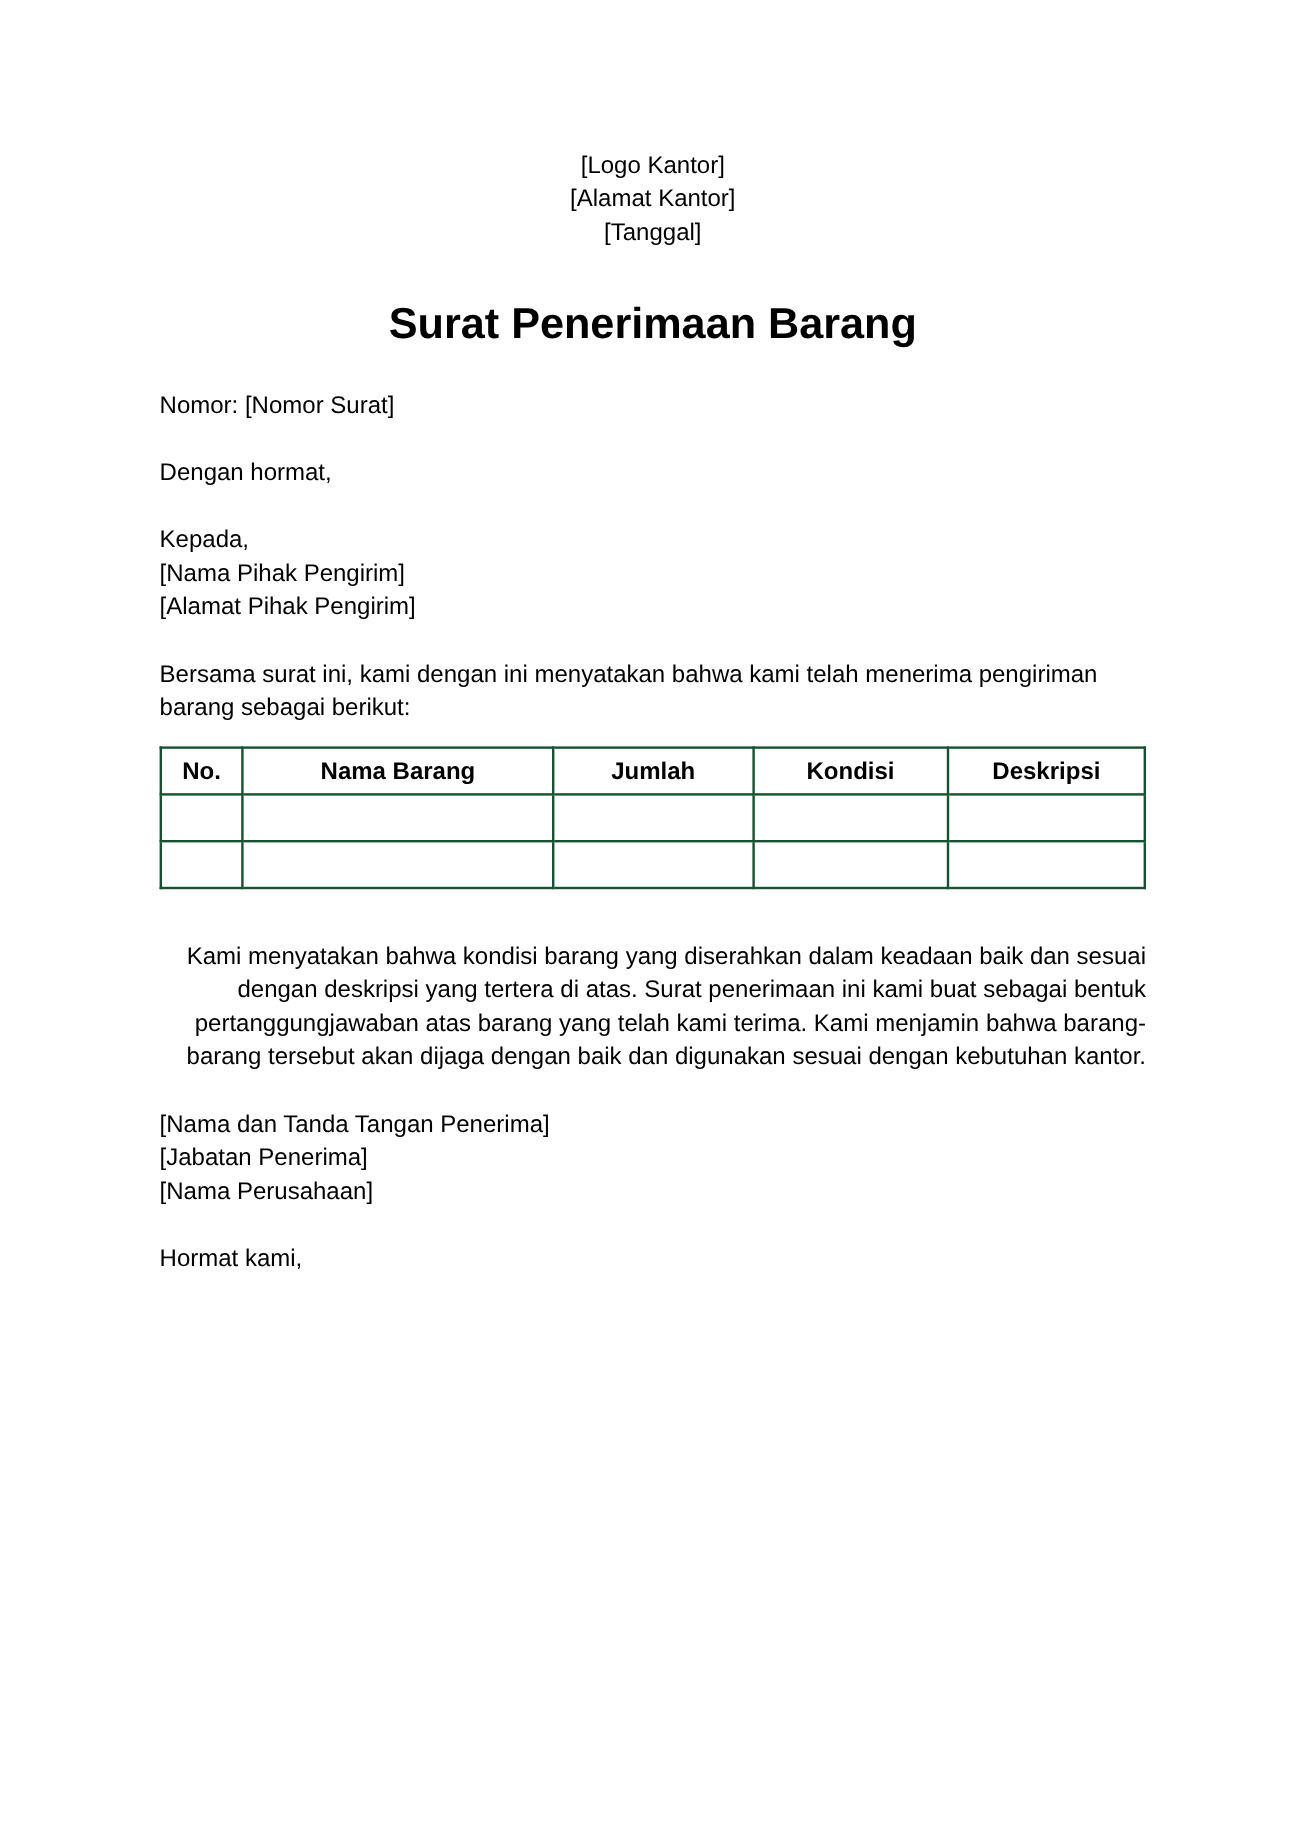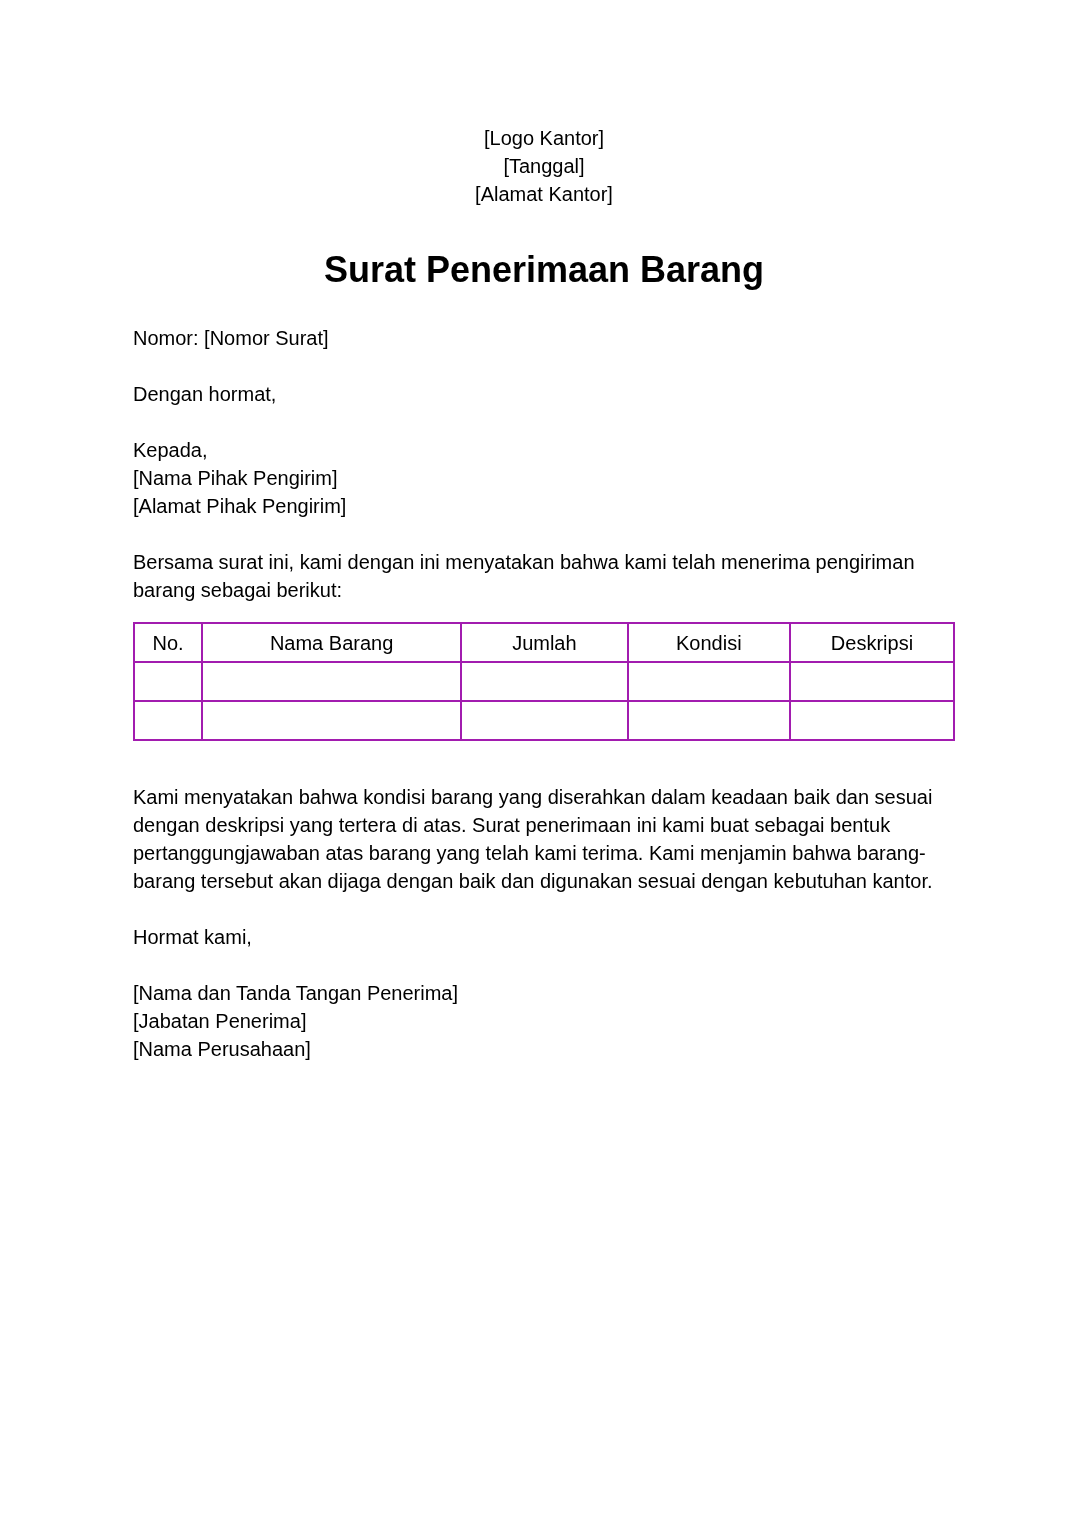--- a/index.html
+++ b/index.html
@@ -28,44 +28,44 @@
   .block { margin-top: 28px; }
   .block-lg { margin-top: 32px; }
   .line { line-height: 28px; }
   table.items {
     margin-top: 18px;
     width: 100%;
     border-collapse: collapse;
     table-layout: fixed;
   }
   table.items th, table.items td {
-    border: 2px solid #a21caf;
+    border: 2px solid #14532d;
     height: 39px;
     padding: 0 4px;
     font-size: 20px;
-    font-weight: normal;
+    font-weight: bold;
     text-align: center;
     vertical-align: middle;
   }
-  .para-closing { margin-top: 42px; }
+  .para-closing { margin-top: 42px; text-align: right; }
   .col-no { width: 8.3%; }
   .col-nama { width: 31.6%; }
   .col-jumlah { width: 20.3%; }
   .col-kondisi { width: 19.8%; }
   .col-deskripsi { width: 20%; }
 </style>
 </head>
 <body>
 
 <div class="page">
 
   <div class="letterhead">
     <div class="line">[Logo Kantor]</div>
+    <div class="line">[Alamat Kantor]</div>
     <div class="line">[Tanggal]</div>
-    <div class="line">[Alamat Kantor]</div>
   </div>
 
   <h1 class="doc-title">Surat Penerimaan Barang</h1>
 
   <div class="block-lg line">Nomor: [Nomor Surat]</div>
 
   <div class="block line">Dengan hormat,</div>
 
   <div class="block">
     <div class="line">Kepada,</div>
@@ -106,21 +106,21 @@
           <td></td>
           <td></td>
           <td></td>
         </tr>
       </tbody>
   </table>
 
   <p class="para-closing line">Kami menyatakan bahwa kondisi barang yang diserahkan dalam keadaan baik dan sesuai dengan deskripsi yang tertera di atas. Surat penerimaan ini kami buat sebagai bentuk pertanggungjawaban atas barang yang telah kami terima. Kami menjamin bahwa barang-barang tersebut akan dijaga dengan baik dan digunakan sesuai dengan kebutuhan kantor.</p>
 
 
-  <div class="block line">Hormat kami,</div>
-
   <div class="block">
     <div class="line">[Nama dan Tanda Tangan Penerima]</div>
     <div class="line">[Jabatan Penerima]</div>
     <div class="line">[Nama Perusahaan]</div>
   </div>
 
+  <div class="block line">Hormat kami,</div>
+
 </div>
 
 </body></html>

